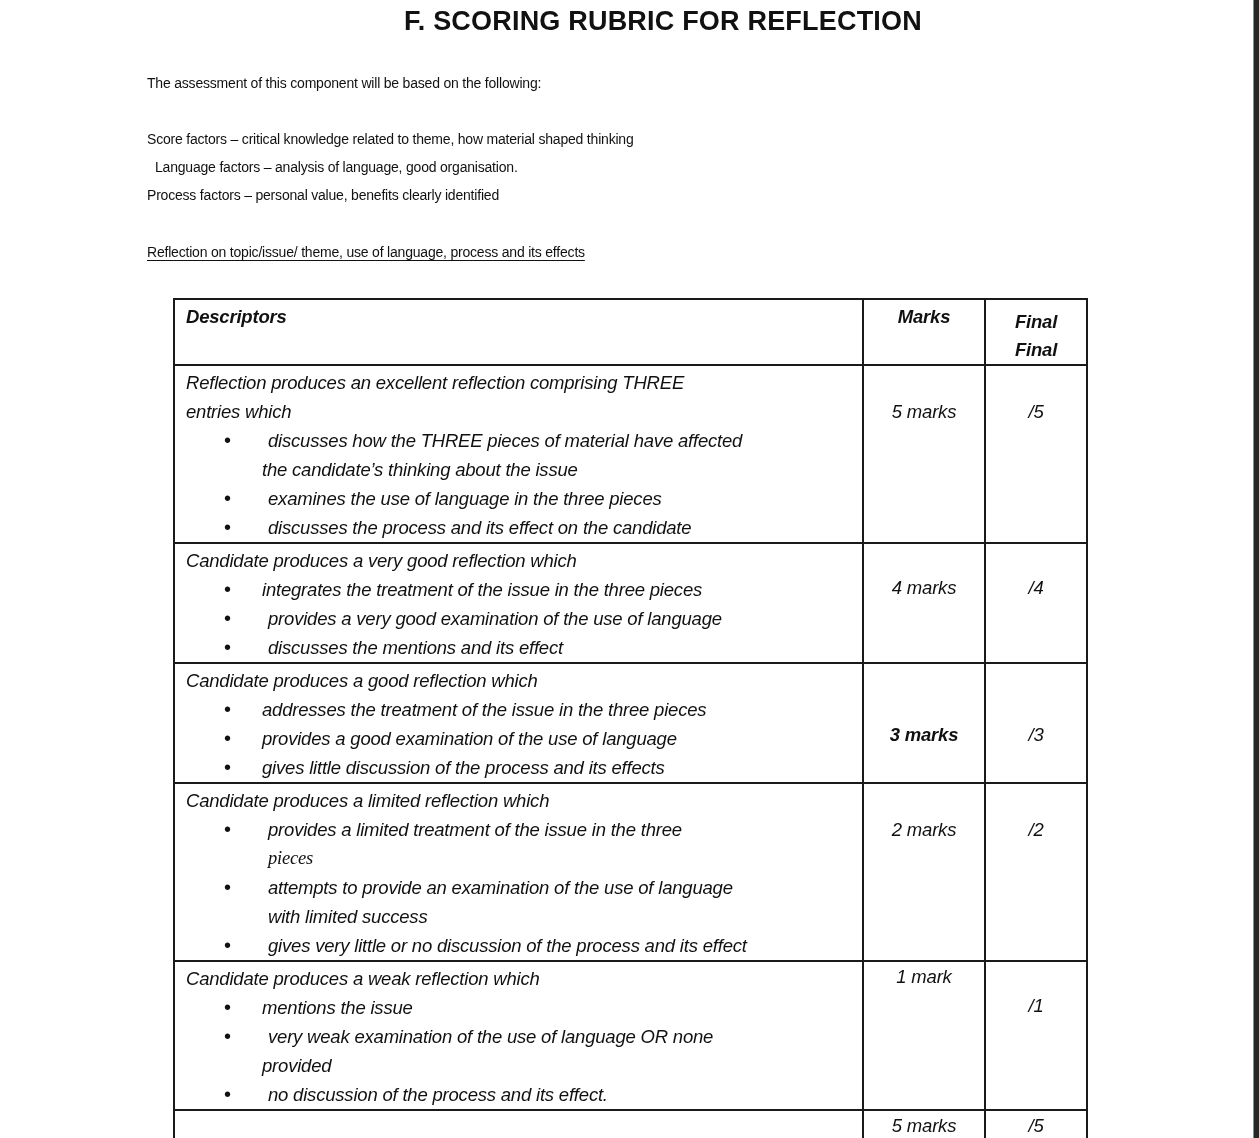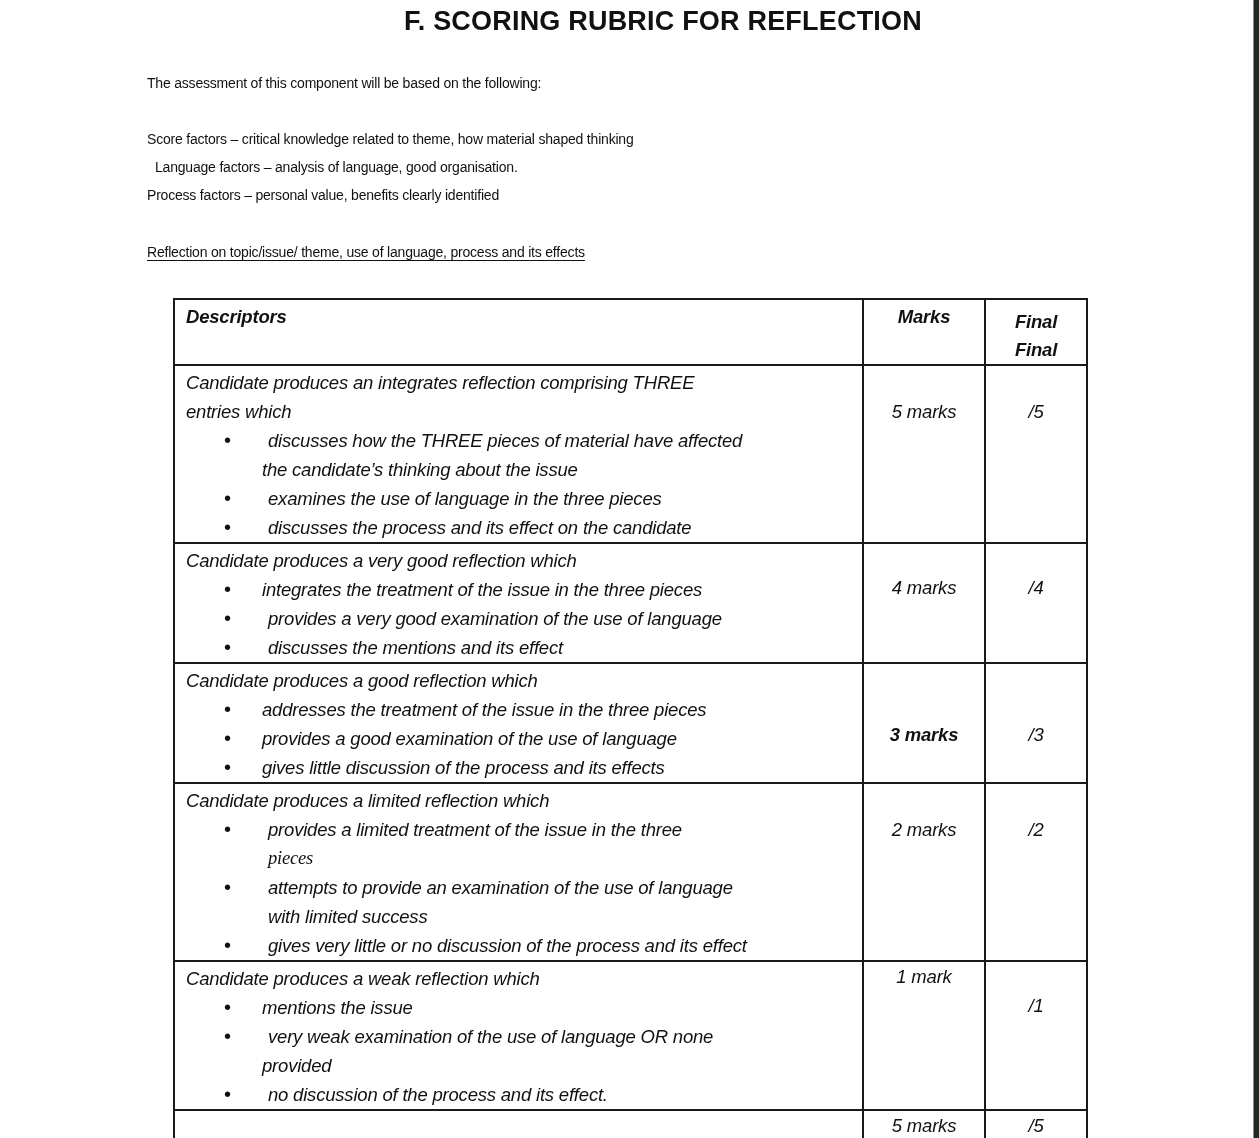--- a/index.html
+++ b/index.html
@@ -45,21 +45,21 @@
       <div class="line" style="font-weight:bold;padding-top:2px;">Marks</div>
     </td>
     <td class="score">
       <div class="line" style="font-weight:bold;padding-top:8px;height:28px;line-height:28px;">Final</div>
       <div class="line" style="font-weight:bold;height:28px;line-height:28px;">Final</div>
     </td>
   </tr>
 
   <tr style="height:176px;">
     <td class="desc">
-      <div class="line">Candidate produces an integrates reflection comprising THREE</div>
+      <div class="line">Reflection produces an excellent reflection comprising THREE</div>
       <div class="line">entries  which</div>
       <div class="line bullet">discusses how the THREE pieces of material have affected</div>
       <div class="line cont">the candidate’s thinking about the issue</div>
       <div class="line bullet">examines the use of language in the three pieces</div>
       <div class="line bullet">discusses the process and its effect on the candidate</div>
     </td>
     <td class="marks">
           <div class="line" style="margin-top:31px;">5 marks</div>
         </td>
     <td class="score">

